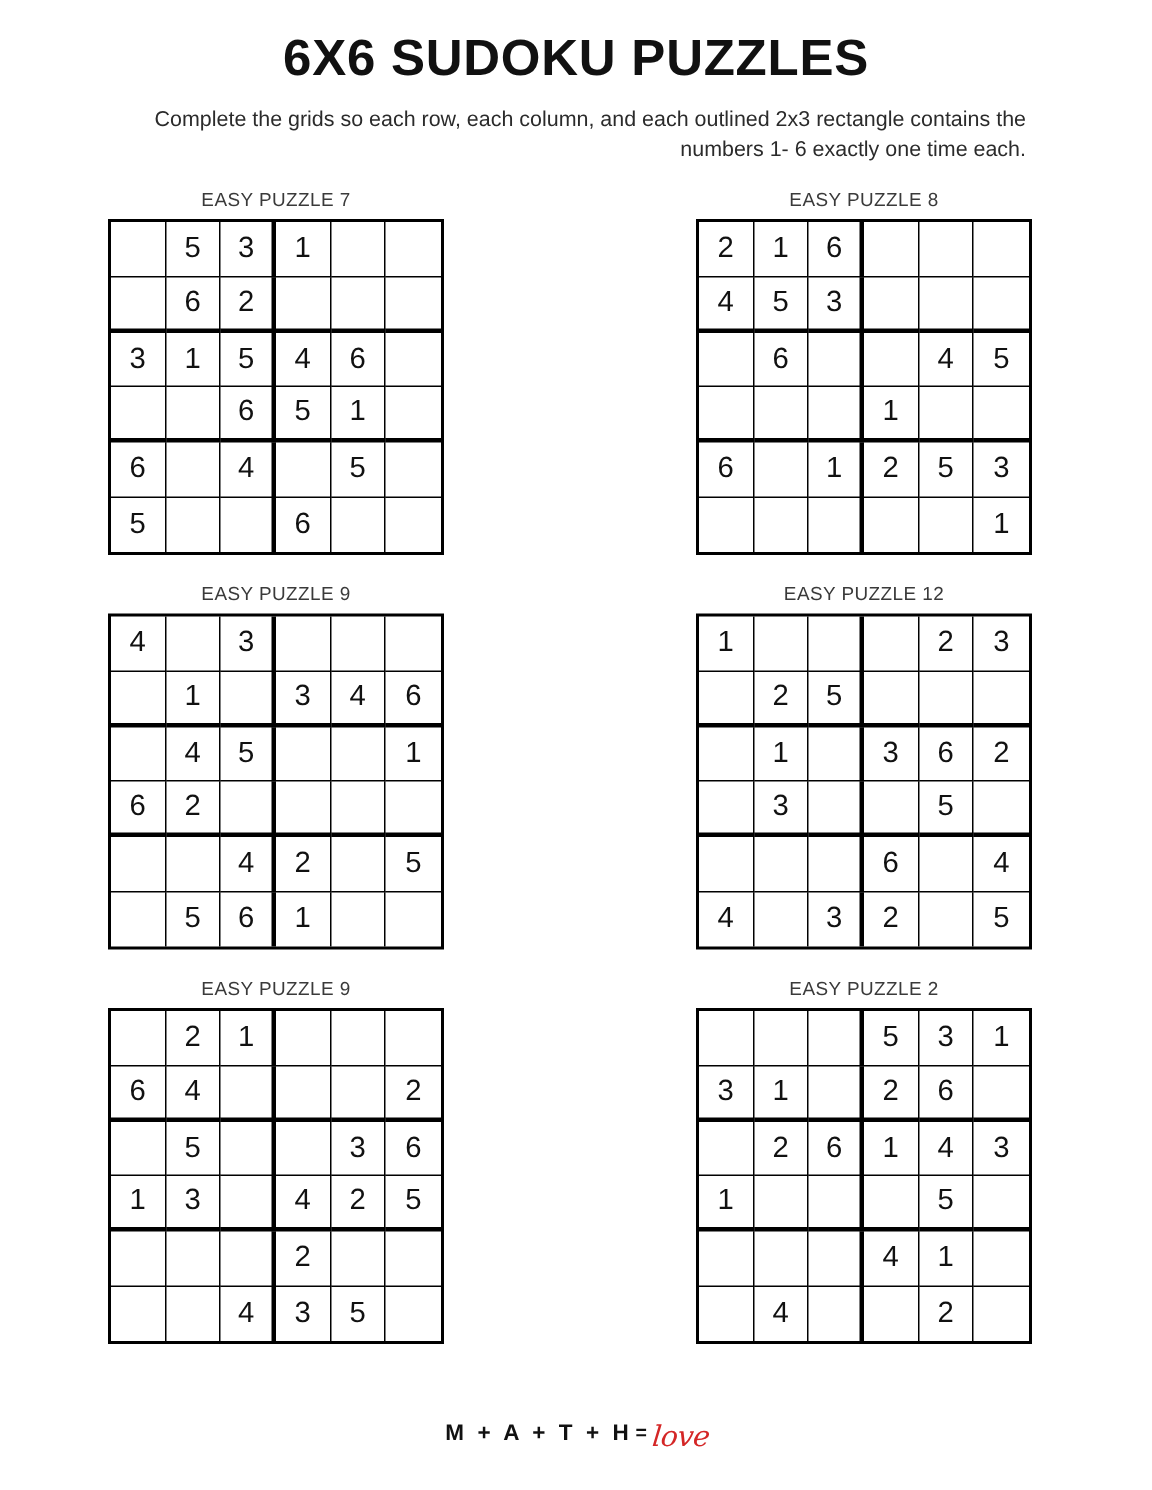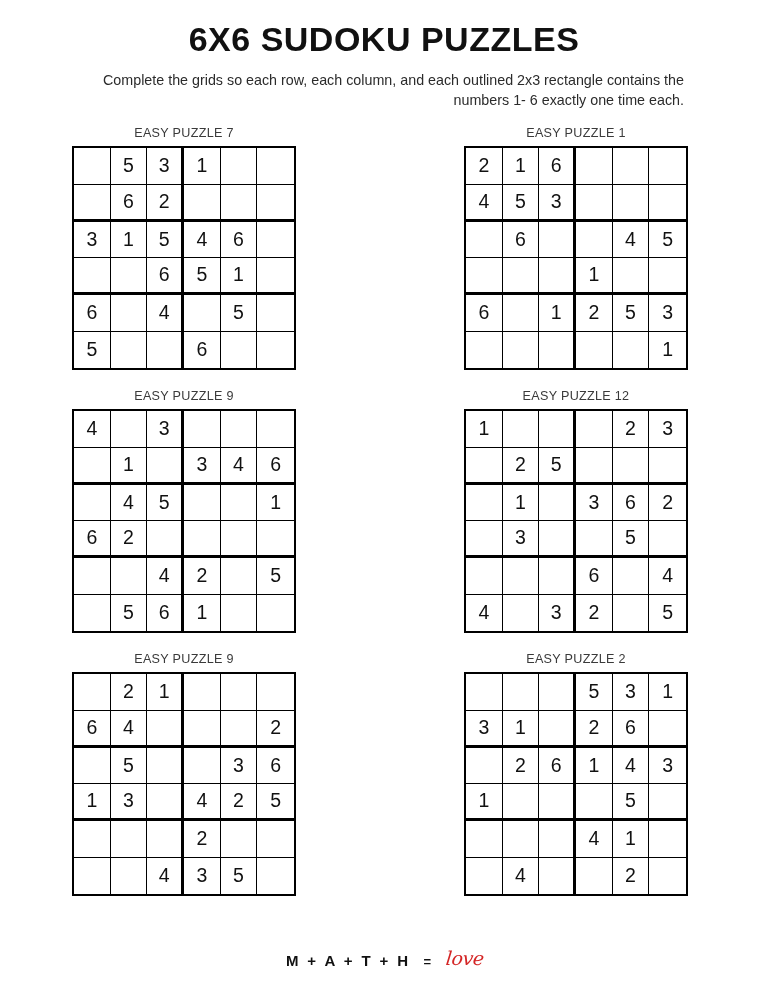--- a/index.html
+++ b/index.html
@@ -125,24 +125,23 @@
     gap: 0;
   }
   .footer-text {
     font-size: 13px;
     color: #5a5a5a;
     letter-spacing: 0.1px;
     white-space: nowrap;
   }
   .footer-logo {
     display: inline-flex;
-    align-items: flex-end;
+    align-items: flex-start;
     margin-left: 2px;
     white-space: nowrap;
-    gap: 11px;
   }
   .logo-math {
     font-family: "Liberation Sans", sans-serif;
     font-weight: bold;
     font-size: 15px;
     color: #111111;
     letter-spacing: 2.4px;
   }
   .logo-eq {
     font-family: "Liberation Sans", sans-serif;
@@ -207,21 +206,21 @@
           <div class="cell col-last"></div>
           <div class="cell row-last">5</div>
           <div class="cell row-last"></div>
           <div class="cell row-last block-right"></div>
           <div class="cell row-last">6</div>
           <div class="cell row-last"></div>
           <div class="cell col-last row-last"></div>
         </div>
       </div>
       <div class="puzzle">
-        <div class="puzzle-label">EASY PUZZLE 1</div>
+        <div class="puzzle-label">EASY PUZZLE 8</div>
         <div class="sudoku">
           <div class="cell">2</div>
           <div class="cell">1</div>
           <div class="cell block-right">6</div>
           <div class="cell"></div>
           <div class="cell"></div>
           <div class="cell col-last"></div>
           <div class="cell block-bottom">4</div>
           <div class="cell block-bottom">5</div>
           <div class="cell block-right block-bottom">3</div>

